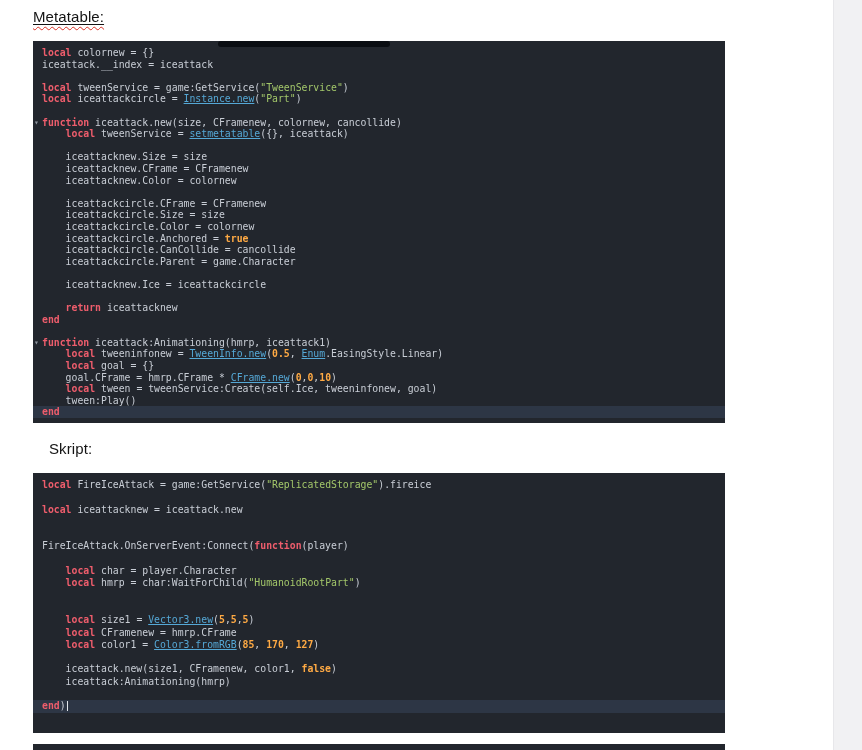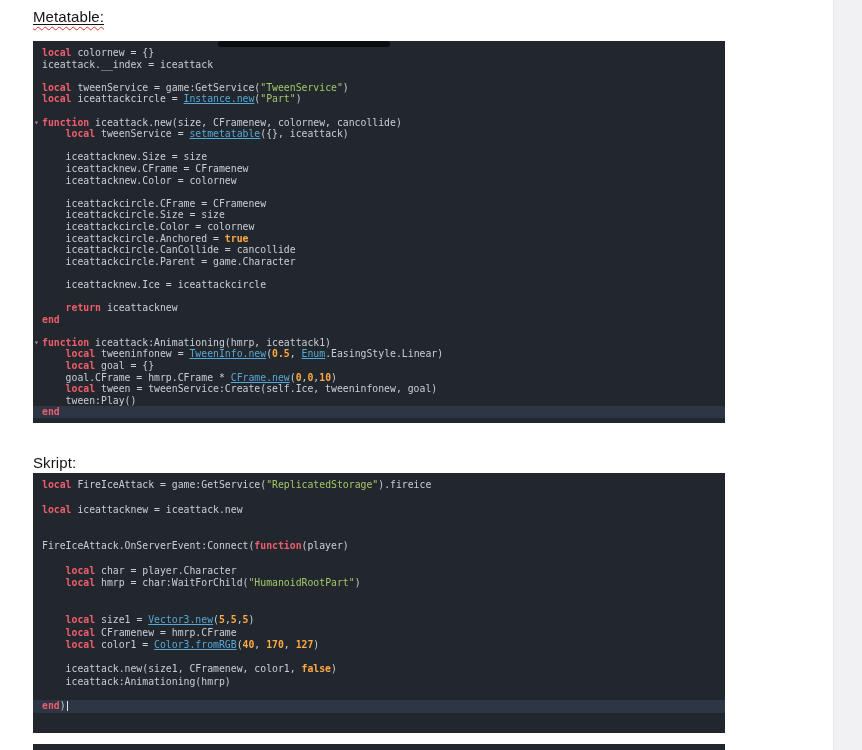--- a/index.html
+++ b/index.html
@@ -1,20 +1,20 @@
 <!DOCTYPE html>
 <html style="--bg: #22262d; --text: #c9ced6; --keyword: #ee5d6c; --string: #a3c76a; --number: #ffaa44; --builtin: #55a8d6; --hl: #2d3645; --chevron: #8d939c;"><head>
 <meta charset="utf-8">
 <style>
   html,body{margin:0;padding:0;background:#ffffff;}
   .page{position:relative;width:862px;height:750px;overflow:hidden;background:#fff;
         font-family:"Liberation Sans",sans-serif;}
   .doc-heading{position:absolute;left:33px;font-size:15px;color:#141414;letter-spacing:0.1px;}
   .h1{top:8px;}
-  .h2{top:454px;}
+  .h2{top:440px;margin-left:16px;}
   .squiggle{text-decoration:underline wavy #d93025;text-decoration-thickness:1px;text-underline-offset:4px;}
   .solid-underline{text-decoration:underline solid #141414;text-decoration-thickness:1px;text-underline-offset:2px;}
 
   .code-block{position:absolute;left:33px;width:692px;background:var(--bg,#22262d);
               overflow:hidden;box-sizing:border-box;padding-top:6px;}
   .block-0{top:41px;height:382px;}
   .block-1{top:473px;height:260px;}
   .code-block-partial{position:absolute;left:33px;top:744px;width:692px;height:6px;background:var(--bg,#22262d);}
 
   .code-line{position:relative;white-space:pre;padding-left:9px;
@@ -90,21 +90,21 @@
       <div class="code-line"></div>
       <div class="code-line"></div>
       <div class="code-line"><span class="tok-p">FireIceAttack.OnServerEvent:Connect(</span><span class="tok-k">function</span><span class="tok-p">(player)</span></div>
       <div class="code-line"></div>
       <div class="code-line"><span class="tok-p">    </span><span class="tok-k">local</span><span class="tok-p"> char = player.Character</span></div>
       <div class="code-line"><span class="tok-p">    </span><span class="tok-k">local</span><span class="tok-p"> hmrp = char:WaitForChild(</span><span class="tok-s">"HumanoidRootPart"</span><span class="tok-p">)</span></div>
       <div class="code-line"></div>
       <div class="code-line"></div>
       <div class="code-line"><span class="tok-p">    </span><span class="tok-k">local</span><span class="tok-p"> size1 = </span><span class="tok-b">Vector3.new</span><span class="tok-p">(</span><span class="tok-n">5</span><span class="tok-p">,</span><span class="tok-n">5</span><span class="tok-p">,</span><span class="tok-n">5</span><span class="tok-p">)</span></div>
       <div class="code-line"><span class="tok-p">    </span><span class="tok-k">local</span><span class="tok-p"> CFramenew = hmrp.CFrame</span></div>
-      <div class="code-line"><span class="tok-p">    </span><span class="tok-k">local</span><span class="tok-p"> color1 = </span><span class="tok-b">Color3.fromRGB</span><span class="tok-p">(</span><span class="tok-n">40</span><span class="tok-p">, </span><span class="tok-n">170</span><span class="tok-p">, </span><span class="tok-n">127</span><span class="tok-p">)</span></div>
+      <div class="code-line"><span class="tok-p">    </span><span class="tok-k">local</span><span class="tok-p"> color1 = </span><span class="tok-b">Color3.fromRGB</span><span class="tok-p">(</span><span class="tok-n">85</span><span class="tok-p">, </span><span class="tok-n">170</span><span class="tok-p">, </span><span class="tok-n">127</span><span class="tok-p">)</span></div>
       <div class="code-line"></div>
       <div class="code-line"><span class="tok-p">    iceattack.new(size1, CFramenew, color1, </span><span class="tok-n">false</span><span class="tok-p">)</span></div>
       <div class="code-line"><span class="tok-p">    iceattack:Animationing(hmrp)</span></div>
       <div class="code-line"></div>
       <div class="code-line hl"><span class="tok-k">end</span><span class="tok-p">)</span><span class="caret"></span></div>
       <div class="code-line"></div>
     </div>
 
   <div class="code-block-partial"></div>
 

